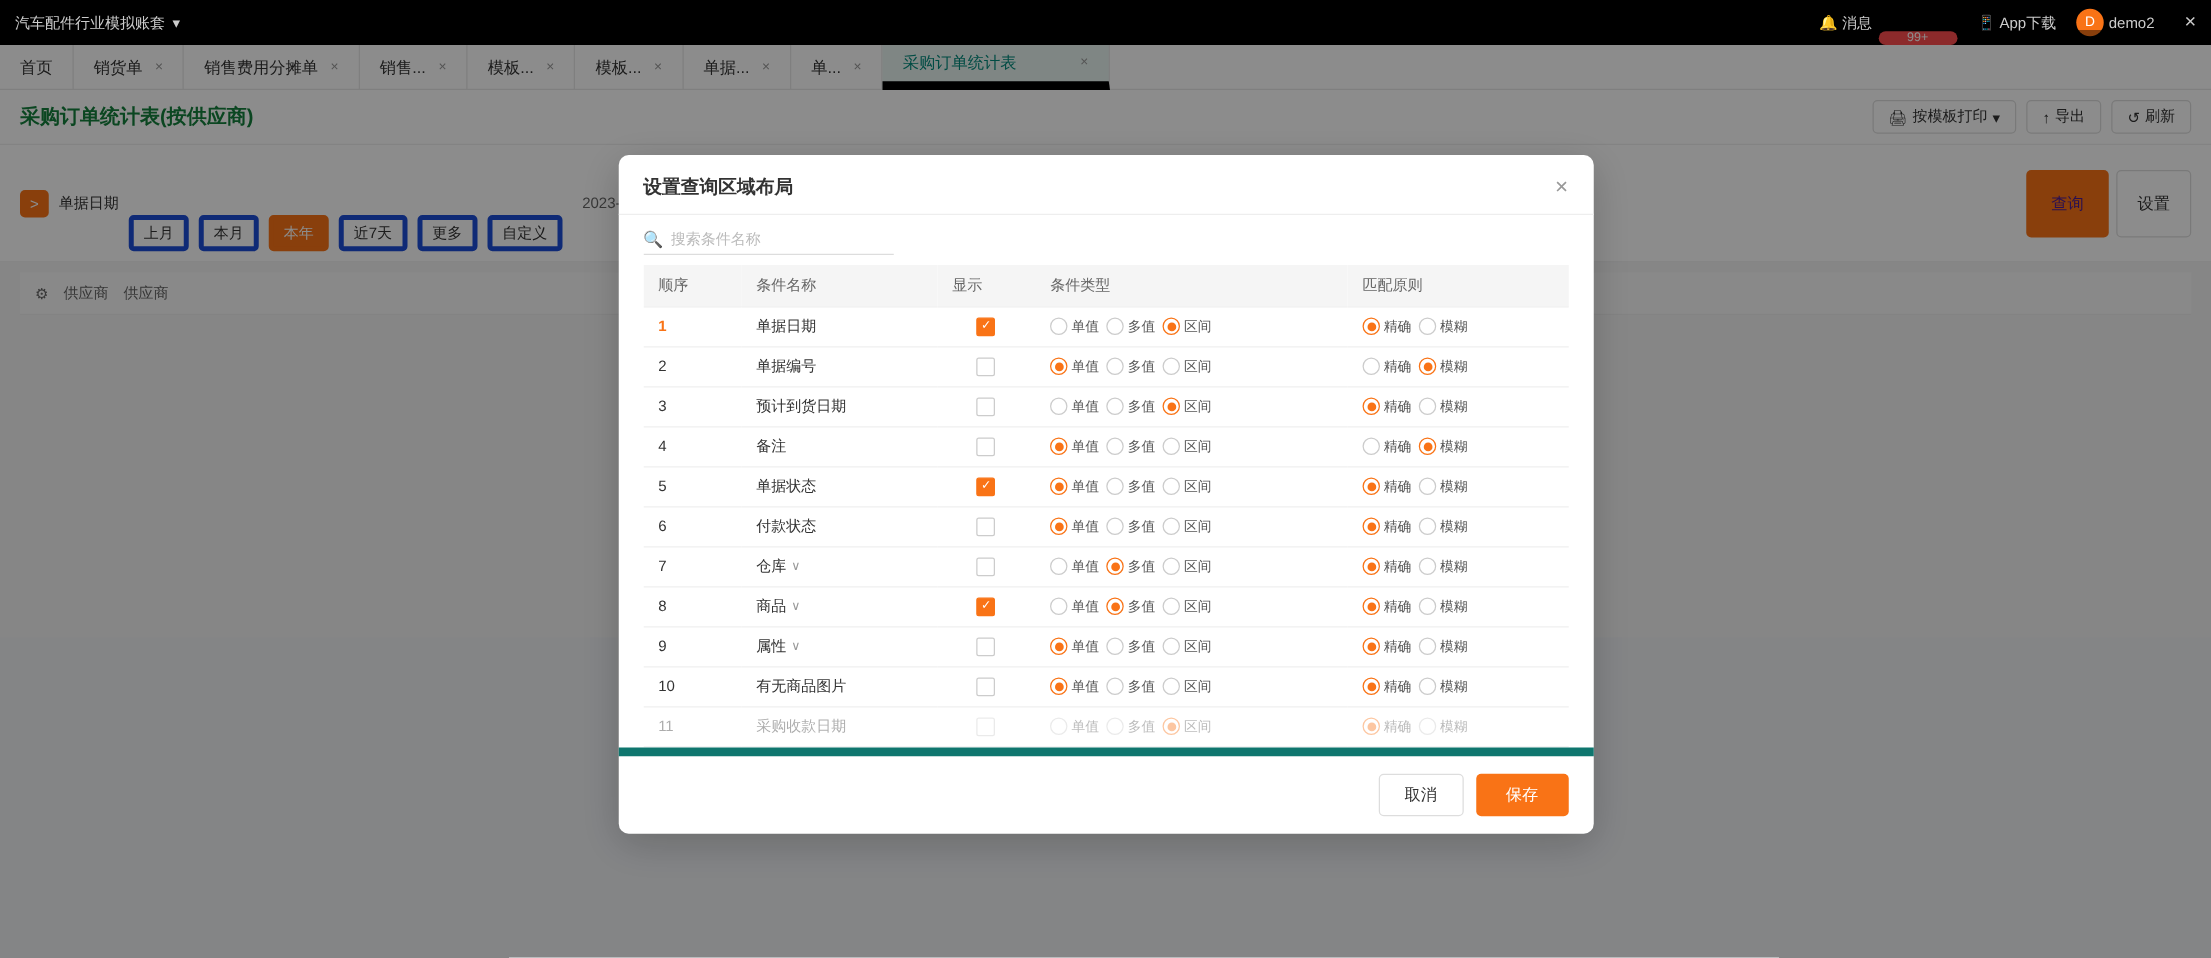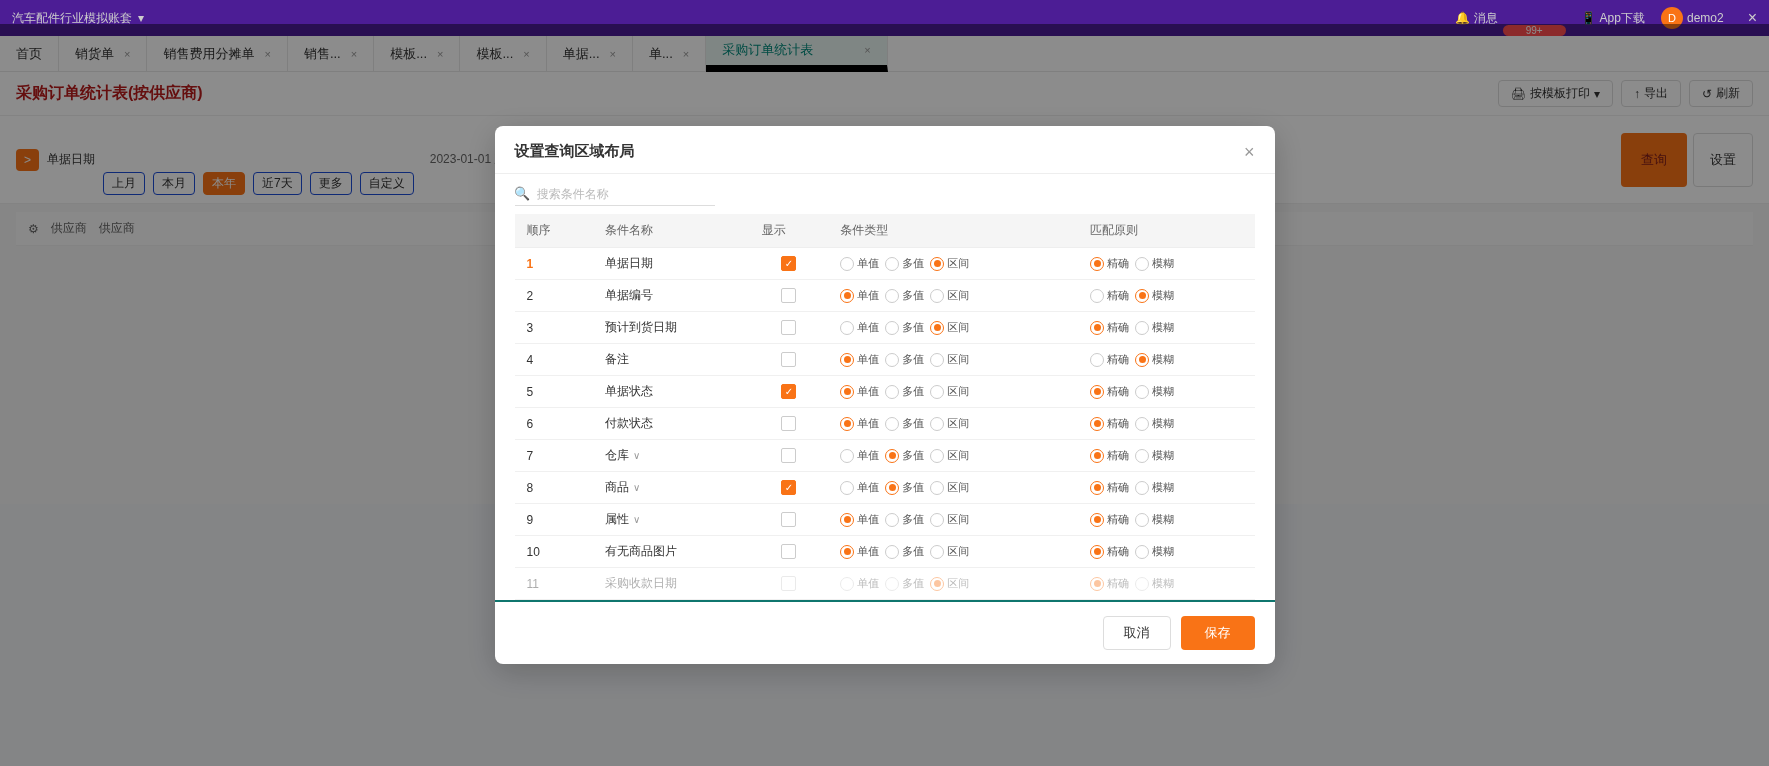--- a/index.html
+++ b/index.html
@@ -1,20 +1,20 @@
 <!DOCTYPE html>
 <html><head>
   <meta charset="utf-8">
   <style>
     * { box-sizing: border-box; margin: 0; padding: 0; }
     body { font-family: 'Microsoft YaHei', Arial, sans-serif; font-size: 13px; background: #f0f2f5; color: #333; }
 
     
     .top-bar {
-      background: #4c1d95;
+      background: #000000;
       height: 36px;
       display: flex;
       align-items: center;
       padding: 0 12px;
       justify-content: space-between;
     }
     .top-bar-left { color: #ccc; font-size: 12px; display: flex; align-items: center; gap: 6px; }
     .top-bar-right { display: flex; align-items: center; gap: 16px; color: #ccc; font-size: 12px; }
     .top-bar-right .badge {
       background: #ff4d4f; color: #fff; border-radius: 10px; padding: 0 23px; font-size: 10px; margin-left: 2px; margin-top: 24px;
@@ -48,52 +48,52 @@
 
     
     .page-header {
       background: #fff;
       padding: 8px 16px;
       display: flex;
       align-items: center;
       justify-content: space-between;
       border-bottom: 1px solid #eee;
     }
-    .page-title { font-size: 16px; font-weight: bold; color: #b91c1c; }
+    .page-title { font-size: 16px; font-weight: bold; color: #15803d; }
     .header-actions { display: flex; align-items: center; gap: 8px; }
     .btn-print, .btn-export, .btn-refresh {
       padding: 4px 12px; border: 1px solid #ddd; border-radius: 4px; background: #fff; cursor: pointer; font-size: 12px; color: #333; display: flex; align-items: center; gap: 4px;
     }
 
     
     .filter-bar {
       background: #fff;
       padding: 8px 16px;
       display: flex;
       align-items: center;
       gap: 8px;
       border-bottom: 1px solid #eee;
     }
     .filter-toggle { background: #f97316; color: #fff; border: none; border-radius: 4px; padding: 4px 8px; cursor: pointer; font-size: 12px; }
     .filter-label { font-size: 12px; color: #333; }
-    .date-period-btn { padding: 2px 8px; border: 1px solid #1d4ed8; border-radius: 4px; background: #fff; cursor: pointer; font-size: 12px; color: #333; margin-top: 48px; }
+    .date-period-btn { padding: 2px 8px; border: 4px solid #1d4ed8; border-radius: 4px; background: #fff; cursor: pointer; font-size: 12px; color: #333; margin-top: 48px; }
     .date-period-btn.active { background: #f97316; color: #fff; border-color: #f97316; }
     .date-range { font-size: 12px; color: #666; margin-left: 8px; }
 
     
     .content-area { padding: 8px 16px; background: #f5f5f5; min-height: 300px; }
     .table-wrapper { background: #fff; border-radius: 4px; }
     .table-header-row {
       display: flex; align-items: center; background: #fafafa; border-bottom: 1px solid #eee; padding: 8px 12px; gap: 12px;
     }
     .table-col { font-size: 12px; color: #666; }
 
     
     .action-btn-query {
-      background: #f97316; color: #7f1d1d; border: none; border-radius: 4px; padding: 18px 20px; cursor: pointer; font-size: 13px;
+      background: #f97316; color: #4c1d95; border: none; border-radius: 4px; padding: 18px 20px; cursor: pointer; font-size: 13px;
     }
     .action-btn-settings {
       background: #fff; color: #333; border: 1px solid #ddd; border-radius: 4px; padding: 6px 16px; cursor: pointer; font-size: 13px;
     }
 
     
     .overlay {
       position: fixed; inset: 0; background: rgba(0,0,0,0.45); z-index: 100; display: flex; align-items: center; justify-content: center; margin-top: 24px;
     }
 
@@ -152,21 +152,21 @@
     .checkbox-box.checked { background: #f97316; border-color: #f97316; }
     .checkbox-box.checked::after { content: '✓'; color: #fff; font-size: 10px; line-height: 1; }
 
     
     .modal-table-wrap::-webkit-scrollbar { width: 6px; }
     .modal-table-wrap::-webkit-scrollbar-track { background: #f5f5f5; }
     .modal-table-wrap::-webkit-scrollbar-thumb { background: #ccc; border-radius: 3px; }
 
     
     .modal-footer {
-      padding: 14px 20px; border-top: 2px solid #0f766e; display: flex; justify-content: flex-end; gap: 10px;
+      padding: 14px 20px; border-top: 7px solid #0f766e; display: flex; justify-content: flex-end; gap: 10px;
     }
     .btn-cancel { padding: 7px 20px; border: 1px solid #ddd; border-radius: 4px; background: #fff; cursor: pointer; font-size: 13px; color: #333; }
     .btn-save { padding: 7px 24px; border: none; border-radius: 4px; background: #f97316; color: #fff; cursor: pointer; font-size: 13px; font-weight: 500; }
 
     .condition-name { display: flex; align-items: center; gap: 4px; }
     .chevron-down { font-size: 10px; color: #999; }
   </style>
 </head>
 <body>
 

